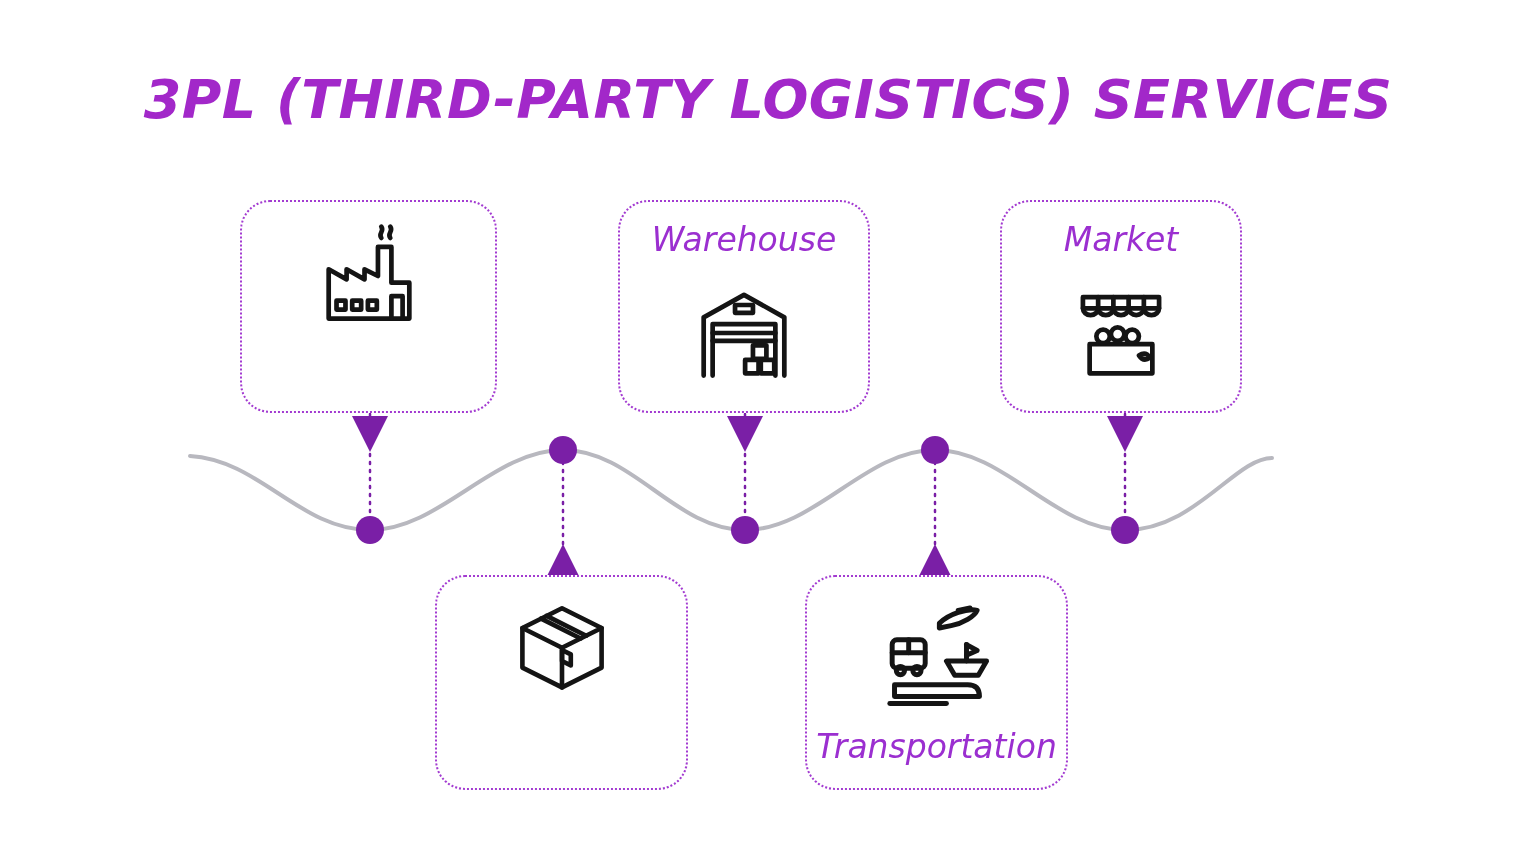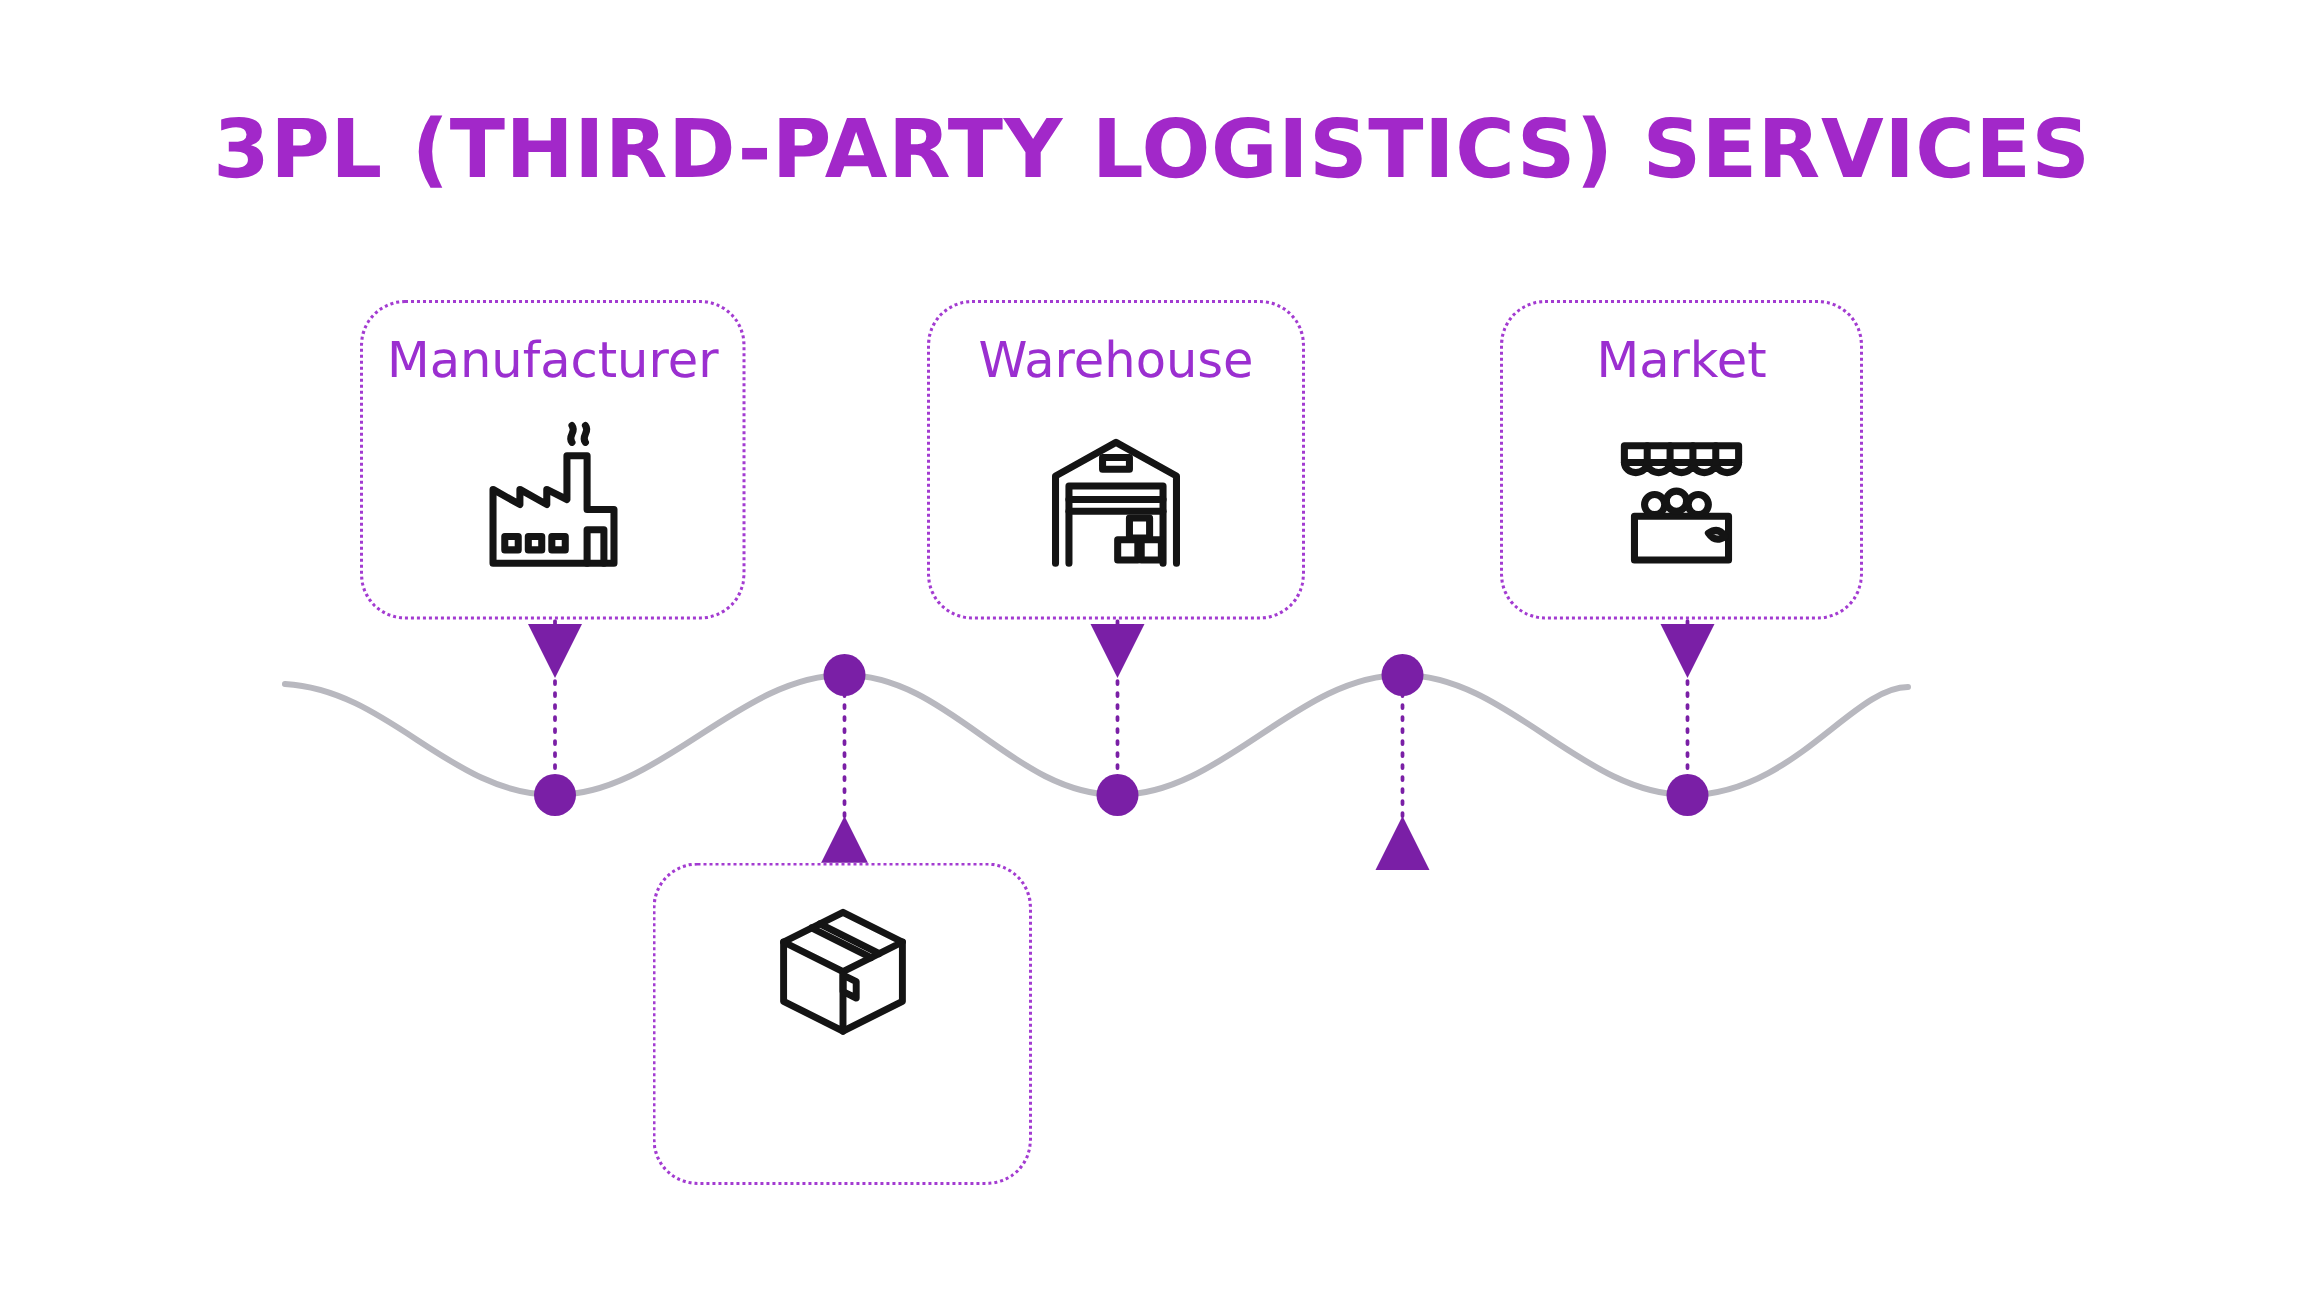--- a/index.html
+++ b/index.html
@@ -11,21 +11,21 @@
     --icon-stroke:#141414;
     --background:#FFFFFF;
   }
   html,body{margin:0;padding:0;}
   body{
     width:1536px;height:864px;
     background:var(--background);
     font-family:"DejaVu Sans","Liberation Sans",sans-serif;
     overflow:hidden;
   }
-  .canvas{position:relative;width:1448px;height:864px;background:var(--background);}
+  .canvas{position:relative;width:1448px;height:864px;background:var(--background);font-style:italic;}
   .title{
     position:absolute;left:0;top:68px;width:1536px;
     text-align:center;
     font-size:54px;font-weight:800;letter-spacing:0.5px;
     color:var(--title-text);
     text-transform:uppercase;
   }
   .overlay{position:absolute;left:0;top:0;width:1536px;height:864px;pointer-events:none;}
   .wave{fill:none;stroke:var(--wave-line);stroke-width:4;stroke-linecap:round;}
   .dot{fill:var(--marker);}
@@ -77,21 +77,20 @@
     <polygon class="arrow" points="917,580 953,580 935,544"></polygon>
 
     <circle class="dot" cx="370" cy="530" r="14"></circle>
     <circle class="dot" cx="563" cy="450" r="14"></circle>
     <circle class="dot" cx="745" cy="530" r="14"></circle>
     <circle class="dot" cx="935" cy="450" r="14"></circle>
     <circle class="dot" cx="1125" cy="530" r="14"></circle>
   </svg>
 
   <div class="node" style="left:240px;top:200px;width:257px;height:213px">
-    <div class="node-label">Manufacturer</div>
     <div class="node-icon">
       <svg width="112" height="112" viewBox="0 0 100 100">
         <path class="ln" d="M14,88 L14,44 L30,53 L30,44 L46,53 L46,44 L58,50 L58,24 L70,24 L70,56 L86,56 L86,88 Z"></path>
         <rect class="ln" x="21" y="72" width="8" height="8"></rect>
         <rect class="ln" x="35" y="72" width="8" height="8"></rect>
         <rect class="ln" x="49" y="72" width="8" height="8"></rect>
         <path class="ln" d="M70,88 V68 H80 V88"></path>
         <path class="ln" d="M61,16 c-3,-4 3,-6 0,-10"></path>
         <path class="ln" d="M69,16 c-3,-4 3,-6 0,-10"></path>
       </svg>
@@ -139,14 +138,37 @@
         <path class="ln" d="M50,12 L86,30 L50,48 L14,30 Z"></path>
         <path class="ln" d="M14,30 V66 L50,84 V48"></path>
         <path class="ln" d="M86,30 V66 L50,84"></path>
         <path class="ln" d="M31,21.5 L67,39.5"></path>
         <path class="ln" d="M36,19 L72,37"></path>
         <path class="ln" d="M50,50 l8,4 l0,10 l-8,-4 z"></path>
       </svg>
     </div>
   </div>
 
+  <div class="node" style="left:805px;top:575px;width:263px;height:215px">
+    <div class="node-icon">
+      <svg width="118" height="118" viewBox="0 0 100 100">
+
+        <path class="ln" d="M52,24 c8,-8 24,-13 32,-11 c-2,5 -12,11 -22,13 l-10,2 z"></path>
+        <line class="ln" x1="68" y1="13" x2="78" y2="11"></line>
+
+        <rect class="ln" x="12" y="38" width="28" height="24" rx="4"></rect>
+        <line class="ln" x1="12" y1="49" x2="40" y2="49"></line>
+        <line class="ln" x1="26" y1="38" x2="26" y2="49"></line>
+        <circle class="ln" cx="19" cy="64" r="3.5"></circle>
+        <circle class="ln" cx="33" cy="64" r="3.5"></circle>
+
+        <path class="ln" d="M58,56 L92,56 L85,68 L65,68 Z"></path>
+        <line class="ln" x1="75" y1="42" x2="75" y2="56"></line>
+        <path class="ln" d="M75,42 l9,5 l-9,4"></path>
+
+        <path class="ln" d="M14,76 h62 q10,0 10,10 h-72 z"></path>
+        <line class="ln" x1="10" y1="92" x2="58" y2="92"></line>
+      </svg>
+    </div>
+    <div class="node-label">Transportation</div>
+  </div>
 
 </div>
 
 </body></html>

